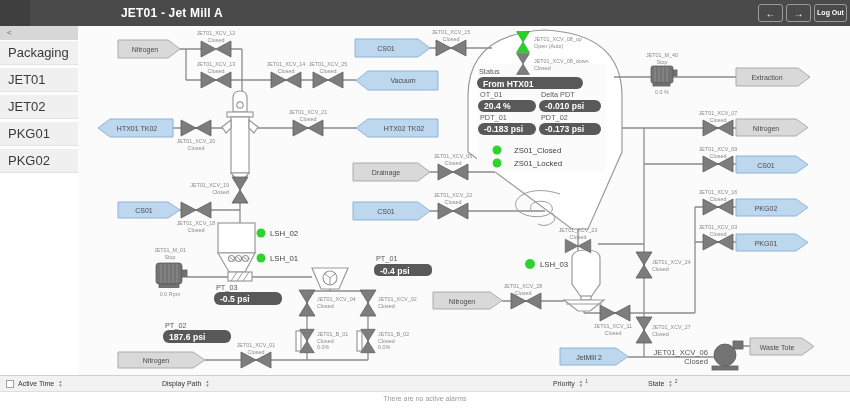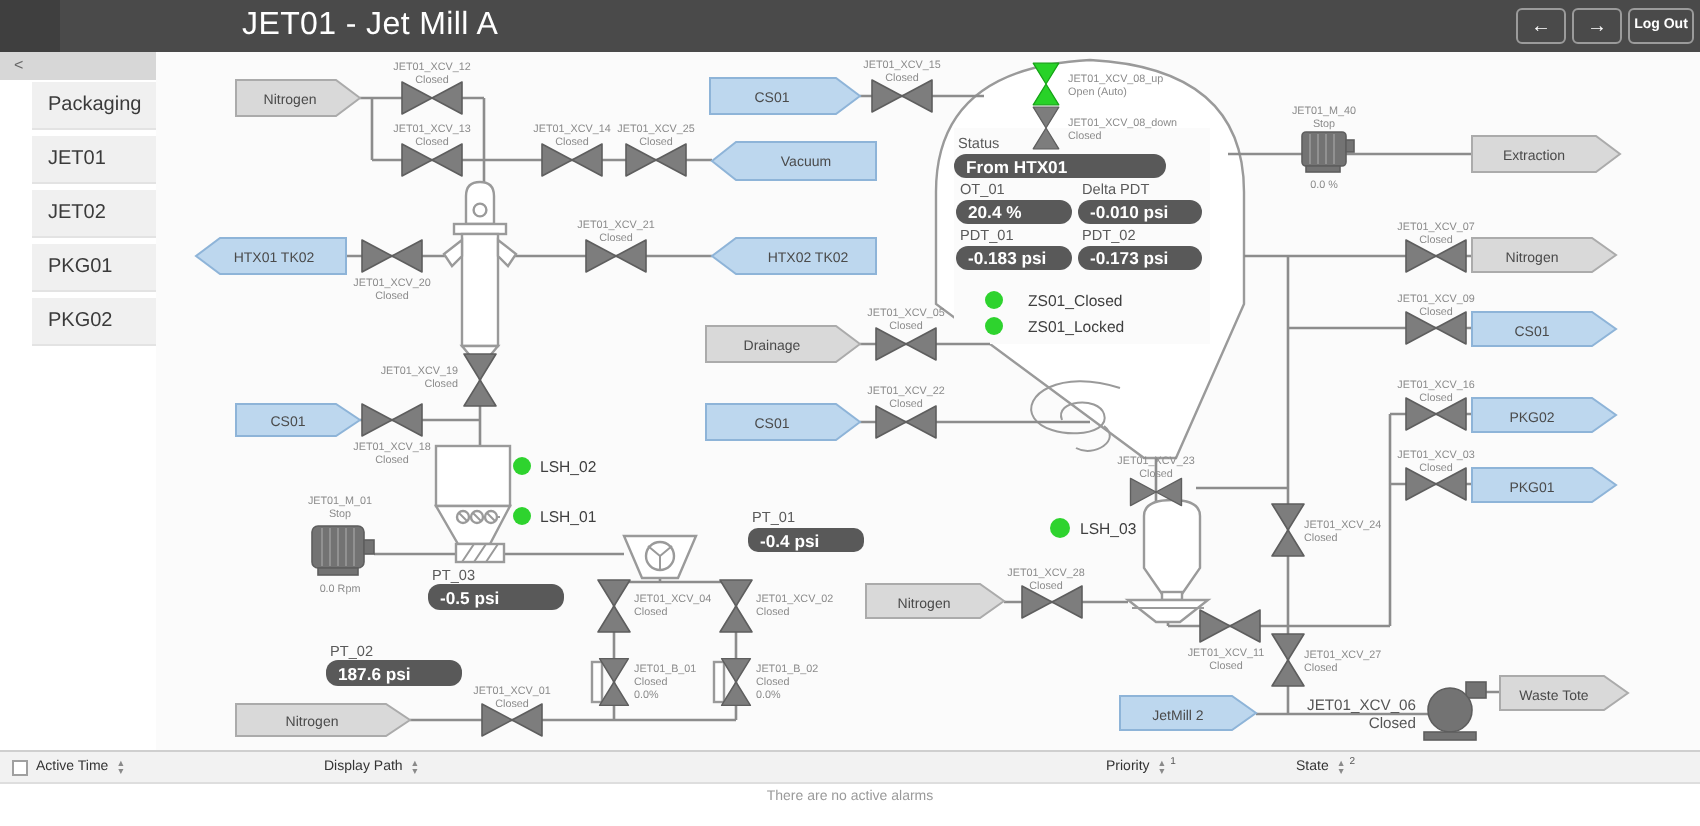--- a/index.html
+++ b/index.html
@@ -3,33 +3,33 @@
 <meta charset="utf-8">
 <style>
   html,body{margin:0;padding:0;}
   body{width:850px;height:413px;position:relative;background:#ffffff;
        font-family:"Liberation Sans",sans-serif;overflow:hidden;}
 
   
   .topbar{position:absolute;left:0;top:0;width:850px;height:26px;background:#4a4a4a;}
   .topbar-corner{position:absolute;left:0;top:0;width:30px;height:26px;background:#3f3f3f;}
   .app-title{position:absolute;left:121px;top:0;height:26px;line-height:26px;
-             color:#fff;font-size:16px;font-weight:normal;letter-spacing:.2px;}
+             color:#fff;font-size:12px;font-weight:bold;letter-spacing:.2px;}
   .nav-btn{position:absolute;top:4px;height:18px;border:1px solid #9b9b9b;border-radius:3px;
            color:#fff;text-align:center;line-height:17px;font-size:10px;background:transparent;
            box-sizing:border-box;cursor:pointer;}
   .btn-back{left:758px;width:25px;}
   .btn-fwd{left:786px;width:25px;}
   .btn-logout{left:814px;width:33px;font-size:7px;font-weight:bold;line-height:16px;}
 
   
   .collapse-strip{position:absolute;left:0;top:26px;width:78px;height:14px;background:#d7d7d7;
                   font-size:8px;color:#666;line-height:14px;padding-left:7px;box-sizing:border-box;cursor:pointer;}
-  .side-item{position:absolute;left:16px;width:78px;height:24px;background:#f0f0f0;
-             font-size:10px;color:#3a3a3a;line-height:24px;padding-left:8px;
+  .side-item{position:absolute;left:0;width:78px;height:24px;background:#f0f0f0;
+             font-size:13px;color:#3a3a3a;line-height:24px;padding-left:8px;
              box-sizing:border-box;border-bottom:1px solid #e3e3e3;cursor:pointer;}
 
   
   .alarm-header{position:absolute;left:0;top:375px;width:850px;height:17px;background:#f2f2f2;
                 border-top:1px solid #cfcfcf;border-bottom:1px solid #dedede;box-sizing:border-box;}
   .alarm-cell{position:absolute;top:0;height:15px;display:flex;align-items:center;gap:2px;
               font-size:7px;color:#333;cursor:pointer;}
   .chkbox{position:absolute;left:6px;top:4px;width:8px;height:8px;background:#fff;
           border:1px solid #a0a0a0;box-sizing:border-box;cursor:pointer;}
   .sorticon{display:inline-flex;flex-direction:column;align-items:center;font-size:4.4px;

